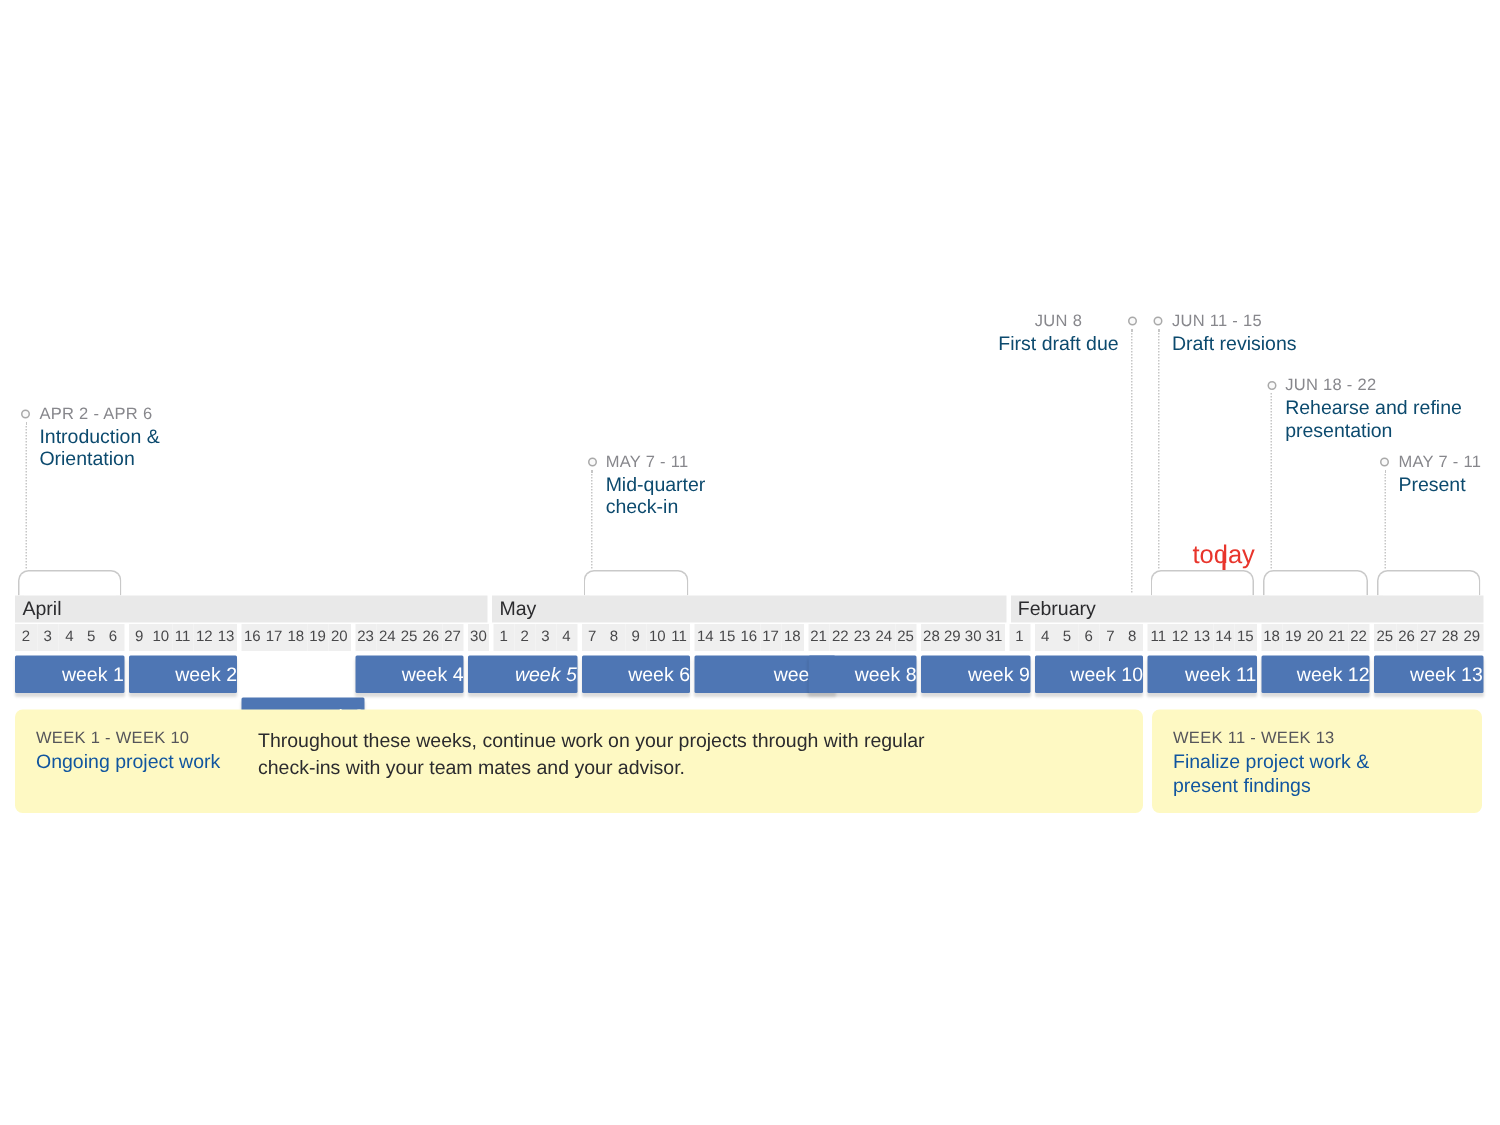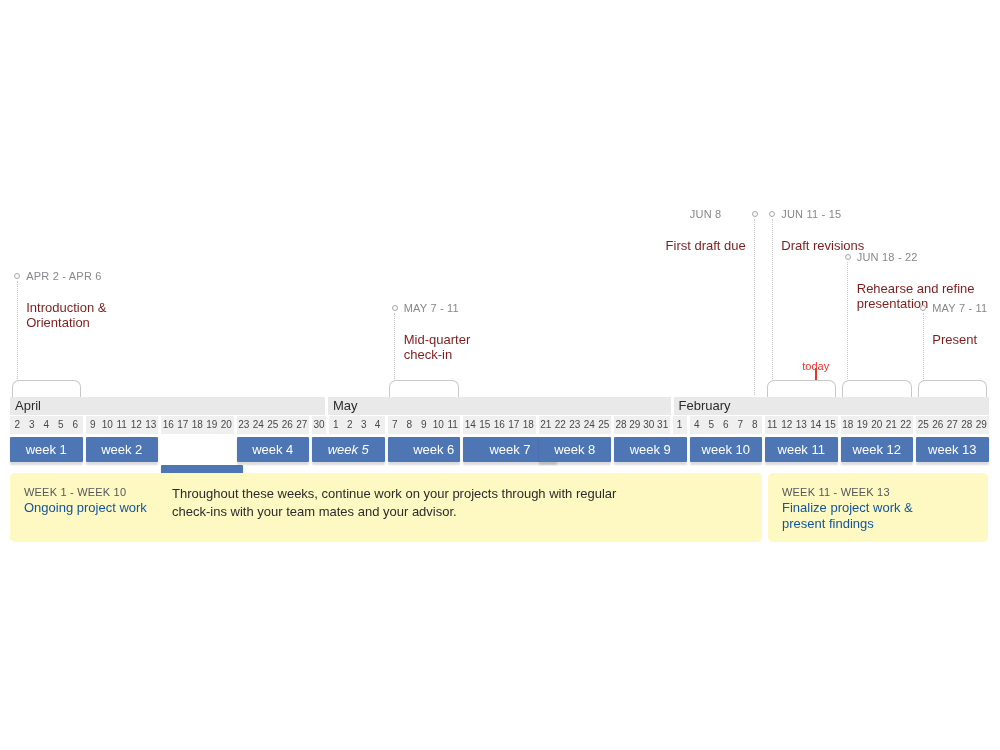--- a/index.html
+++ b/index.html
@@ -9,35 +9,35 @@
 
   
   .month-segment { position:absolute; top:397px; height:18px; background:#e9e9e9; }
   .month-name { font-size:13px; color:#2b2b2e; line-height:18px; padding-left:5px; }
   .date-group { position:absolute; top:416px; height:18px; display:flex; }
   .date-cell { flex:1; background:#efefef; font-size:10px; color:#48484a; text-align:center; line-height:18px; }
   .month-gap { flex:0 0 3px; background:#ffffff; }
 
   
   .week-bar { position:absolute; top:437px; height:25px; background:#4e76b4; color:#ffffff;
-              font-size:13px; text-align:center; line-height:25px; border-radius:1px;
+              font-size:13px; text-align:right; line-height:25px; border-radius:1px;
               box-shadow:0 2.5px 2px rgba(0,0,0,0.14); }
 
   
   .bracket { position:absolute; top:380px; height:17px; background:#ffffff;
              border:1.5px solid #c9c9c9; border-bottom:none; border-radius:7px 7px 0 0; }
   .dotline { position:absolute; width:0; border-left:1.5px dotted #c6c6c6; }
   .dot { position:absolute; width:6px; height:6px; border:1.5px solid #a9a9a9; border-radius:50%; background:#fafafa; }
   .ms-text { position:absolute; }
   .ms-text.right-align { text-align:center; }
   .ms-date { font-size:11px; color:#87878c; letter-spacing:0.2px; line-height:14px; white-space:pre; }
-  .ms-title { font-size:13px; color:#7f1d1d; line-height:14.5px; white-space:pre-line; margin-top:18px; }
-
-  
-  .today-label { position:absolute; top:360px; font-size:11px; color:#e8352c; transform:translateX(-50%); }
+  .ms-title { font-size:13px; color:#0c4a6e; line-height:14.5px; white-space:pre-line; margin-top:1px; }
+
+  
+  .today-label { position:absolute; top:360px; font-size:17px; color:#e8352c; transform:translateX(-50%); }
   .today-line { position:absolute; top:368px; height:28px; width:1.5px; background:#e8352c; }
 
   
   .info-box { position:absolute; top:473px; height:69px; background:#fef9c3; border-radius:5px; padding:12px 14px; }
   .caps { font-size:11px; color:#55555a; letter-spacing:0.2px; line-height:14px; }
   .box-title { font-size:13px; color:#10559f; line-height:16px; white-space:pre-line; margin-top:1px; }
   .para { position:absolute; left:162px; top:12px; font-size:13px; color:#2b2b2e; line-height:17.5px; white-space:pre-line; }
 </style>
 </head>
 <body>

